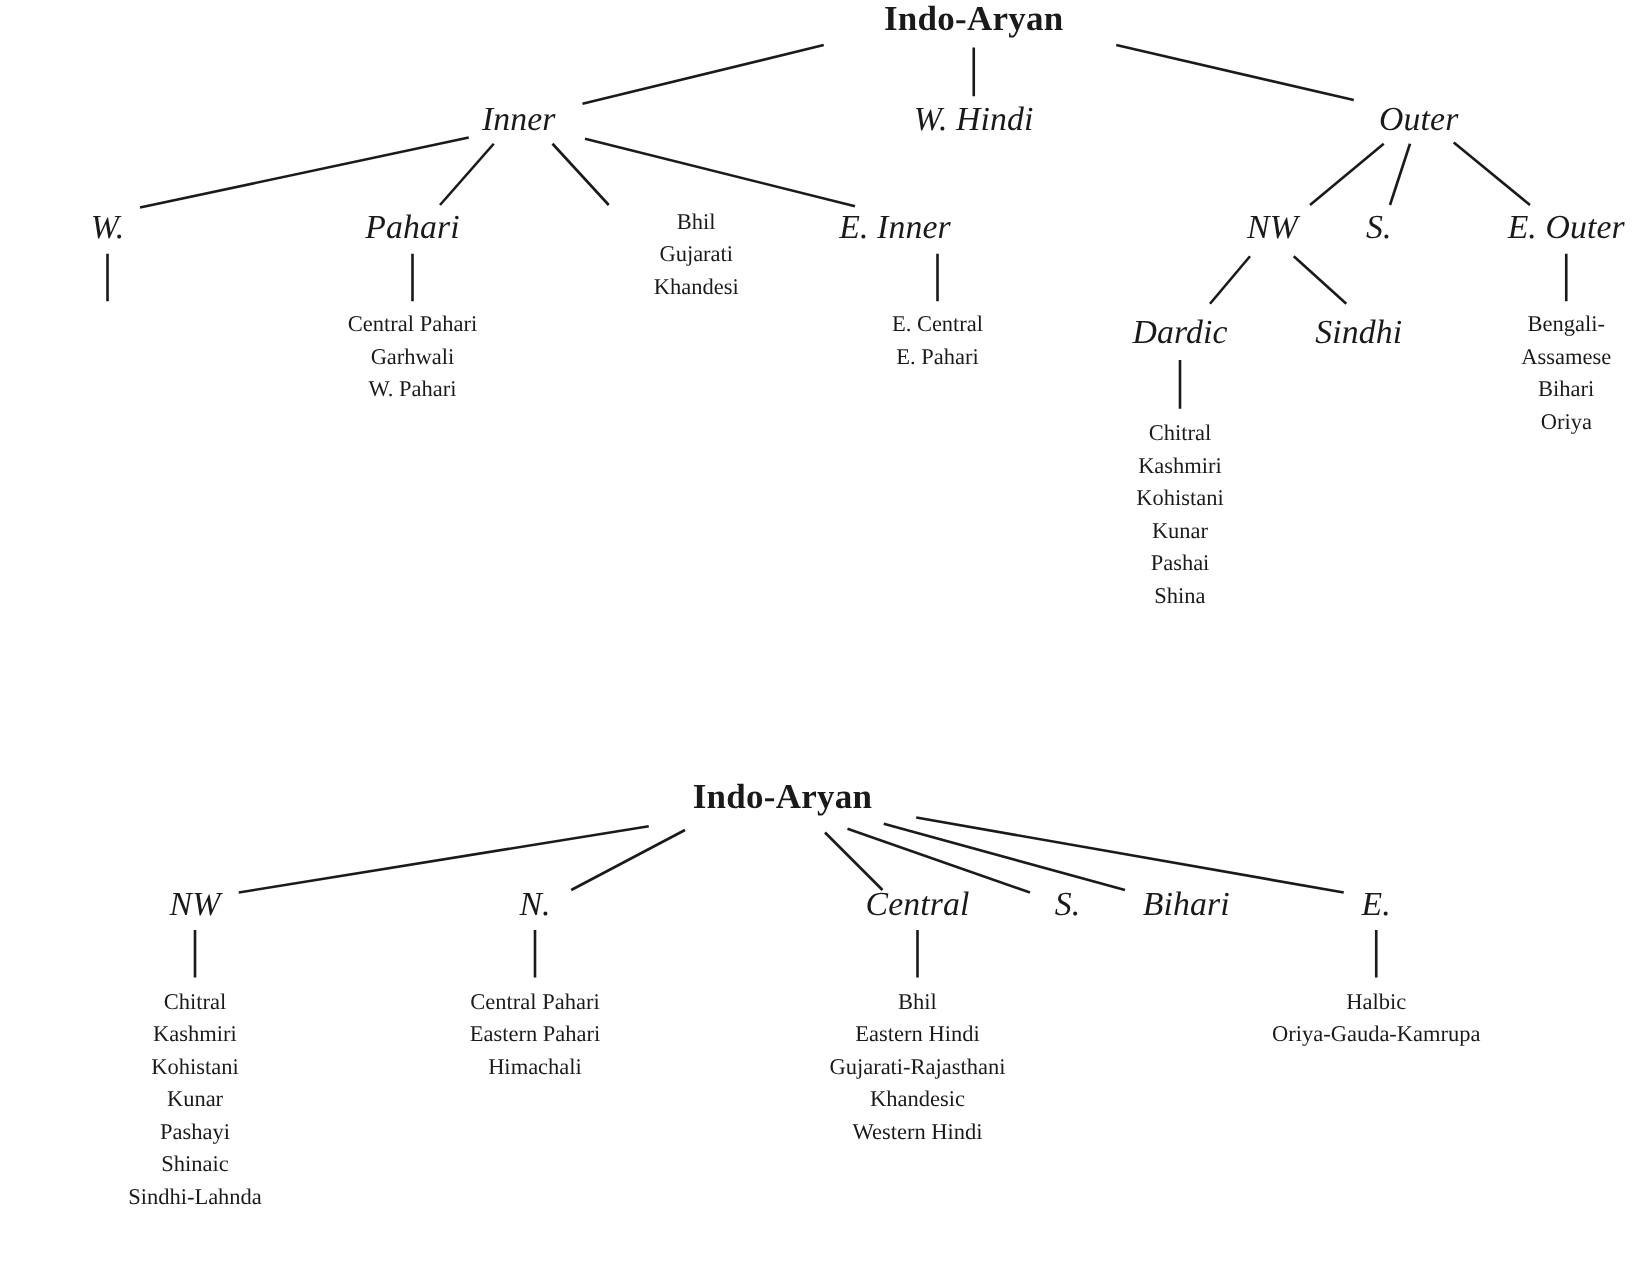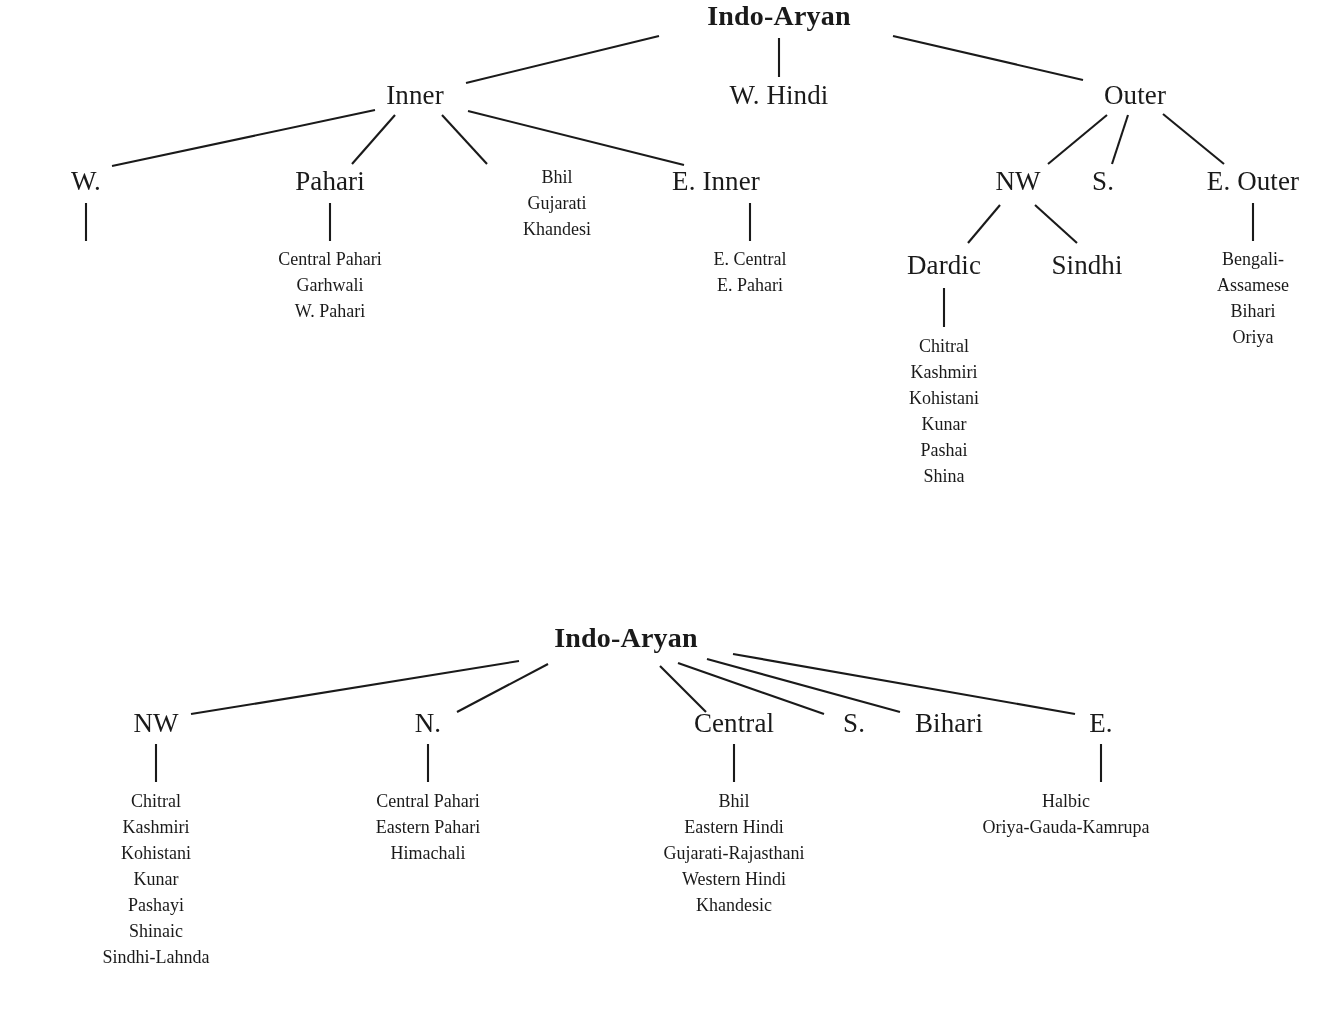--- a/index.html
+++ b/index.html
@@ -42,20 +42,21 @@
     white-space: nowrap;
     line-height: 1.0;
   }
   .node .ln {
     display: block;
     white-space: nowrap;
   }
   .label {
     font-size: 27px;
     letter-spacing: 0.1px;
+    font-style: italic;
   }
   .root-label {
     font-size: 28px;
     font-weight: bold;
     letter-spacing: 0.2px;
   }
   .leafgroup {
     font-size: 18px;
   }
   .leafgroup .ln {
@@ -237,22 +238,22 @@
   <div class="node leafgroup" style="left:428px; top:792px;">
     <span class="ln">Central Pahari</span>
     <span class="ln">Eastern Pahari</span>
     <span class="ln">Himachali</span>
   </div>
 
   <div class="node leafgroup" style="left:734px; top:792px;">
     <span class="ln">Bhil</span>
     <span class="ln">Eastern Hindi</span>
     <span class="ln">Gujarati-Rajasthani</span>
+    <span class="ln">Khandesic</span>
     <span class="ln">Western Hindi</span>
-    <span class="ln">Khandesic</span>
-  </div>
-
-  <div class="node leafgroup" style="left:1066px; top:792px;text-align:center;">
+  </div>
+
+  <div class="node leafgroup" style="left:1101px; top:792px;text-align:center;">
     <span class="ln">Halbic</span>
     <span class="ln">Oriya-Gauda-Kamrupa</span>
   </div>
 
 </div>
 
 </body></html>

